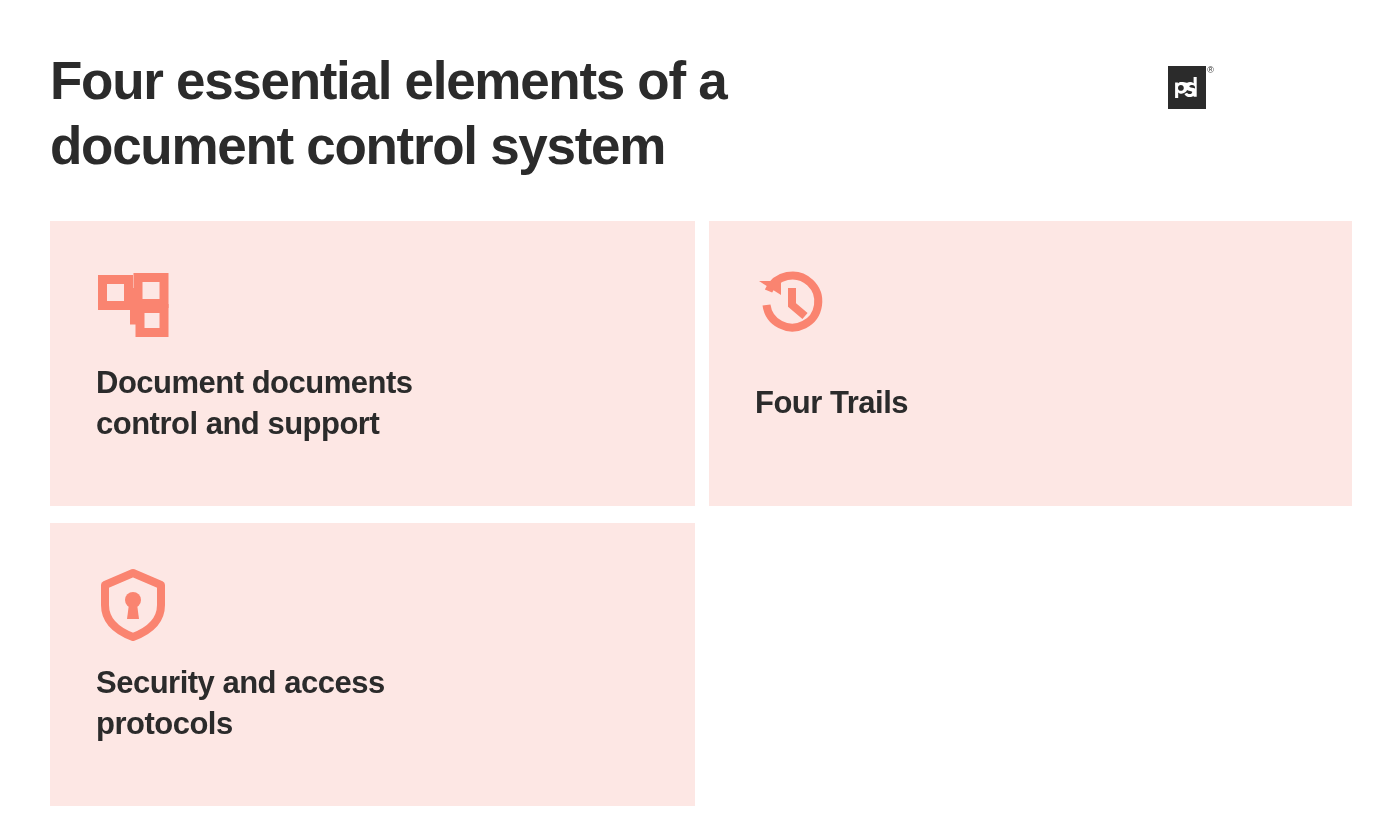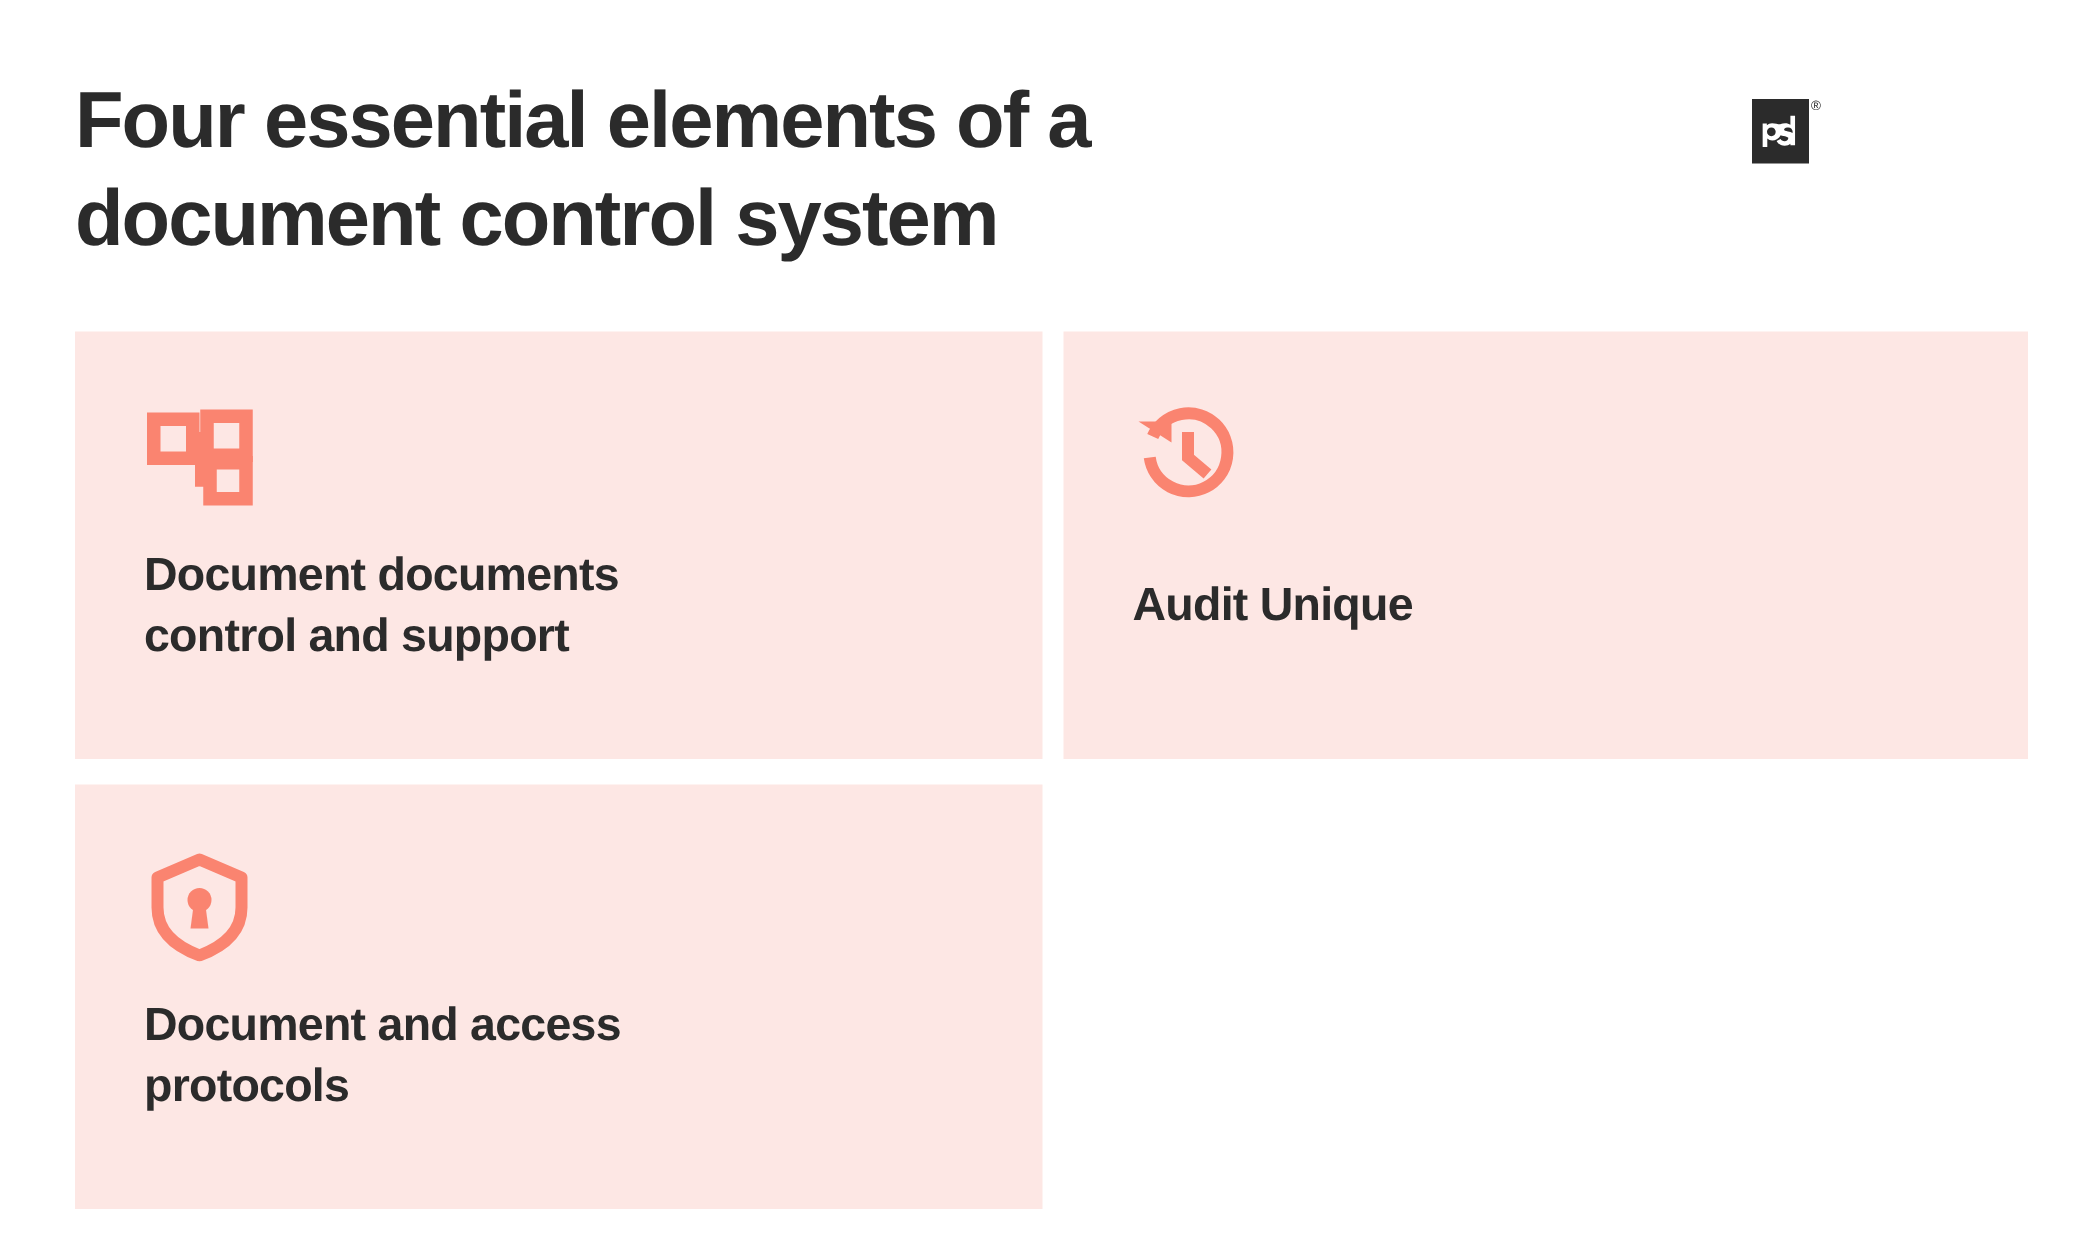--- a/index.html
+++ b/index.html
@@ -167,30 +167,30 @@
     </div>
 
     <div class="card card--single">
       <span class="card-icon">
         <svg width="74" height="74" viewBox="0 0 74 74" aria-hidden="true">
           <path d="M13.5 26 A26 26 0 1 1 11.5 40" fill="none" stroke="#FA8470" stroke-width="8" stroke-linecap="butt"></path>
           <polygon points="4,16 26,16 26,30" fill="#FA8470"></polygon>
           <path d="M37 23 V40 L50 51" fill="none" stroke="#FA8470" stroke-width="8" stroke-linecap="butt" stroke-linejoin="miter"></path>
         </svg>
       </span>
-      <div class="card-label">Audit Unique</div>
+      <div class="card-label">Four Trails</div>
     </div>
 
 
     <div class="card">
       <span class="card-icon">
         <svg width="74" height="74" viewBox="0 0 74 74" aria-hidden="true">
           <path d="M37 6 L65 18 V38 C65 54 53 64 37 70 C21 64 9 54 9 38 V18 Z" fill="none" stroke="#FA8470" stroke-width="8" stroke-linejoin="round"></path>
           <circle cx="37" cy="33" r="8" fill="#FA8470"></circle>
           <path d="M33 37 L31 52 H43 L41 37 Z" fill="#FA8470"></path>
         </svg>
       </span>
-      <div class="card-label">Document and access
+      <div class="card-label">Security and access
 protocols</div>
     </div>
 
   </div>
 </div>
 
 </body></html>

